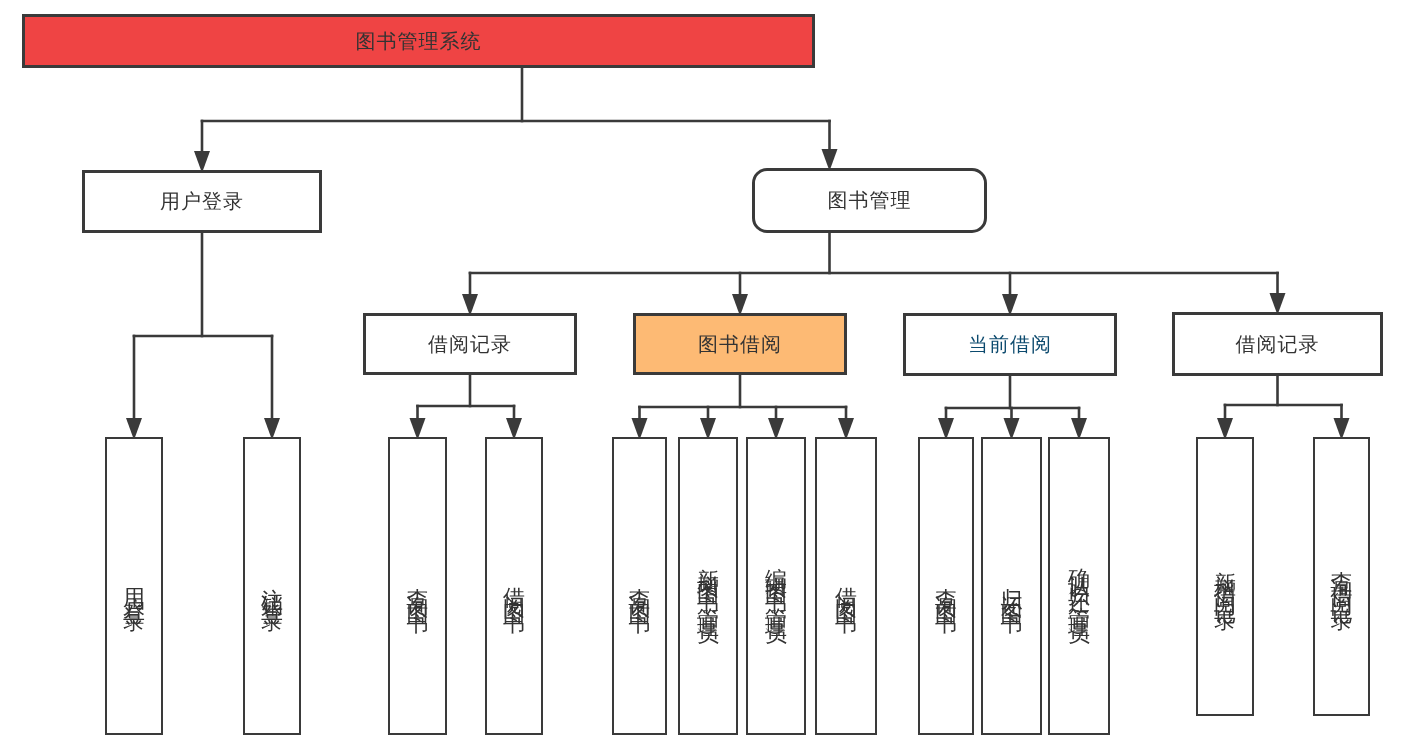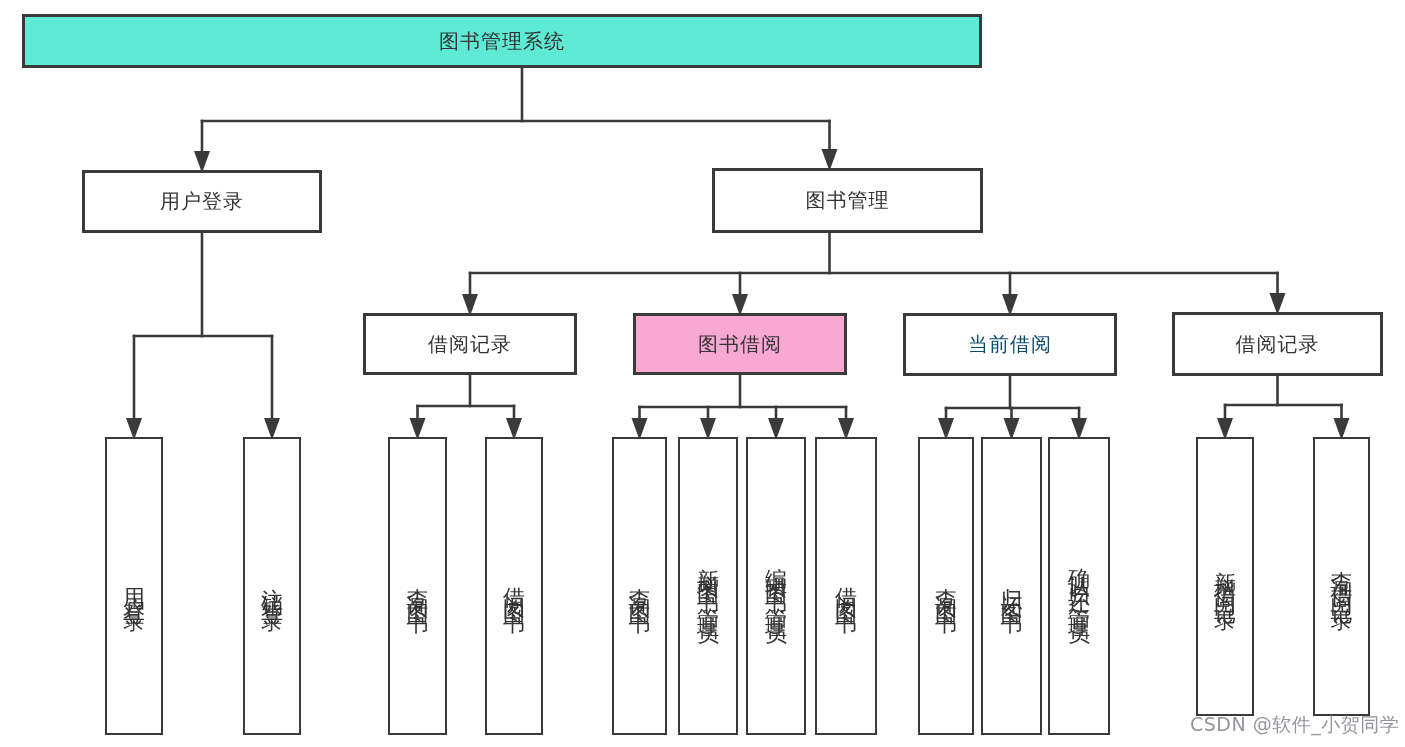--- a/index.html
+++ b/index.html
@@ -106,33 +106,33 @@
       <line x1="1079" y1="408" x2="1079" y2="433" stroke="#3a3a3a" stroke-width="2.6" stroke-linecap="square"></line>
       <polygon points="1071,418 1087,418 1079,440" fill="#3a3a3a"></polygon>
       <line x1="1277.5" y1="376" x2="1277.5" y2="405" stroke="#3a3a3a" stroke-width="2.6" stroke-linecap="square"></line>
       <line x1="1225" y1="405" x2="1341.5" y2="405" stroke="#3a3a3a" stroke-width="2.6" stroke-linecap="square"></line>
       <line x1="1225" y1="405" x2="1225" y2="433" stroke="#3a3a3a" stroke-width="2.6" stroke-linecap="square"></line>
       <polygon points="1217,418 1233,418 1225,440" fill="#3a3a3a"></polygon>
       <line x1="1341.5" y1="405" x2="1341.5" y2="433" stroke="#3a3a3a" stroke-width="2.6" stroke-linecap="square"></line>
       <polygon points="1333.5,418 1349.5,418 1341.5,440" fill="#3a3a3a"></polygon>
     </svg>
   <div id="nodes">
-      <div class="node h" style="left: 22px; top: 14px; width: 960px; height: 54px; border-color: rgb(58, 58, 58); background: #5eead4; font-family: Liberation Serif, serif;">
+      <div class="node h" style="left: 22px; top: 14px; width: 793px; height: 54px; border-color: rgb(58, 58, 58); background: #ef4444; font-family: Liberation Serif, serif;">
         <span class="lbl" style="color: rgb(51, 51, 51);">图书管理系统</span>
       </div>
       <div class="node h" style="left: 82px; top: 170px; width: 240px; height: 63px; border-color: rgb(58, 58, 58); background: rgb(255, 255, 255);">
         <span class="lbl" style="color: rgb(51, 51, 51);">用户登录</span>
       </div>
-      <div class="node h" style="left: 712px; top: 168px; width: 271px; height: 65px; border-color: rgb(58, 58, 58); background: rgb(255, 255, 255);">
+      <div class="node h" style="left: 752px; top: 168px; width: 235px; height: 65px; border-color: rgb(58, 58, 58); background: rgb(255, 255, 255); border-radius: 15px;">
         <span class="lbl" style="color: rgb(51, 51, 51);">图书管理</span>
       </div>
       <div class="node h" style="left: 363px; top: 313px; width: 214px; height: 62px; border-color: rgb(58, 58, 58); background: rgb(255, 255, 255);">
         <span class="lbl" style="color: rgb(51, 51, 51);">借阅记录</span>
       </div>
-      <div class="node h" style="left: 633px; top: 313px; width: 214px; height: 62px; border-color: rgb(58, 58, 58); background: #f9a8d4;">
+      <div class="node h" style="left: 633px; top: 313px; width: 214px; height: 62px; border-color: rgb(58, 58, 58); background: #fdba74;">
         <span class="lbl" style="color: rgb(51, 51, 51);">图书借阅</span>
       </div>
       <div class="node h" style="left: 903px; top: 313px; width: 214px; height: 63px; border-color: rgb(58, 58, 58); background: rgb(255, 255, 255);">
         <span class="lbl" style="color: #0c4a6e;">当前借阅</span>
       </div>
       <div class="node h" style="left: 1172px; top: 312px; width: 211px; height: 64px; border-color: rgb(58, 58, 58); background: rgb(255, 255, 255);">
         <span class="lbl" style="color: rgb(51, 51, 51);">借阅记录</span>
       </div>
       <div class="node v" style="left: 105px; top: 437px; width: 58px; height: 298px; border-color: rgb(58, 58, 58); background: rgb(255, 255, 255);">
         <span class="lbl" style="color: rgb(51, 51, 51);">用户登录</span>
@@ -167,14 +167,13 @@
       <div class="node v" style="left: 1048px; top: 437px; width: 62px; height: 298px; border-color: rgb(58, 58, 58); background: rgb(255, 255, 255);">
         <span class="lbl" style="color: rgb(51, 51, 51);">确认归还（管理员）</span>
       </div>
       <div class="node v" style="left: 1196px; top: 437px; width: 58px; height: 279px; border-color: rgb(58, 58, 58); background: rgb(255, 255, 255);">
         <span class="lbl" style="color: rgb(51, 51, 51);">新增借阅记录</span>
       </div>
       <div class="node v" style="left: 1313px; top: 437px; width: 57px; height: 279px; border-color: rgb(58, 58, 58); background: rgb(255, 255, 255);">
         <span class="lbl" style="color: rgb(51, 51, 51);">查询借阅记录</span>
       </div>
     </div>
-  <div id="watermark" style="color: rgb(149, 149, 157);">CSDN @软件_小贺同学</div>
 </div>
 
 </body></html>

